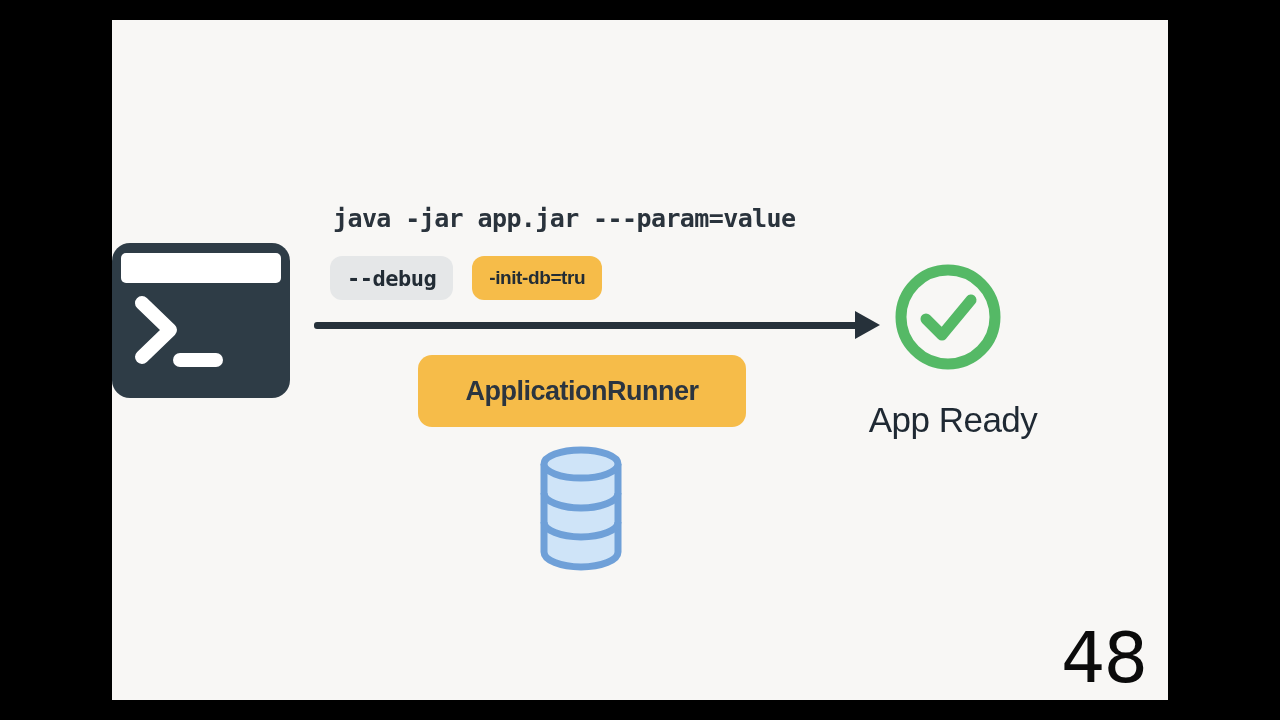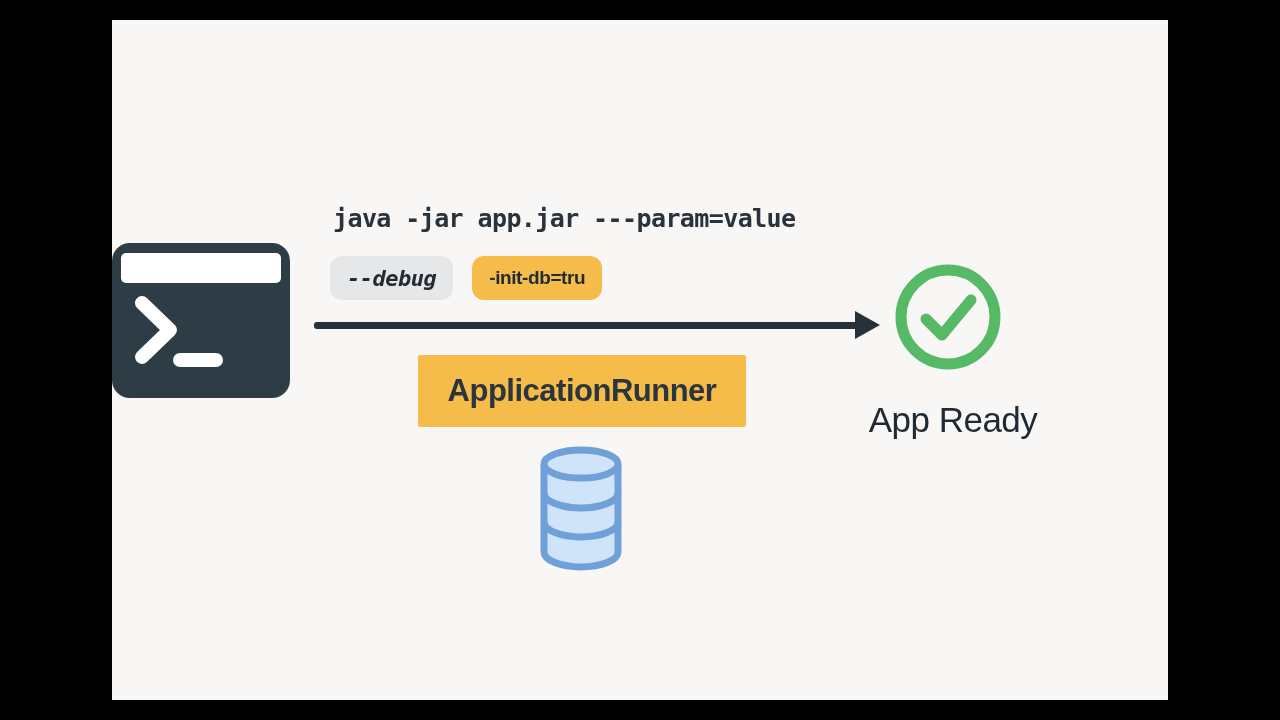--- a/index.html
+++ b/index.html
@@ -22,21 +22,21 @@
     font-weight:700; font-size:25px; letter-spacing:-0.6px;
     color:var(--ink,#2a333c); white-space:pre;
   }
 
   .flags-row{ position:absolute; left:218px; top:256px; display:flex; gap:19px; }
   .flag{
     height:44px; border-radius:12px; display:flex; align-items:center;
     padding:0 17px; font-family:"DejaVu Sans Mono","Liberation Mono",monospace;
     font-weight:700; font-size:22px; letter-spacing:-0.5px; color:#222c35;
   }
-  .flag.gray{ background:var(--badge-gray,#e5e7e8);font-style:italic; }
+  .flag.gray{ background:var(--badge-gray,#e5e7e8); }
   .flag.blue{ background:var(--badge-blue,#a9d5f3); }
   .flag.yellow{
     background:var(--accent-yellow,#f6bc49);
     font-family:"Liberation Sans",sans-serif; font-size:19px; letter-spacing:-0.4px;
   }
 
   .arrow{ position:absolute; left:202px; top:311px; width:566px; height:28px; }
   .arrow .shaft{ position:absolute; left:0; top:11px; width:545px; height:7px;
     background:var(--arrow,#26313a); border-radius:3px; }
   .arrow .head{ position:absolute; right:0; top:0; width:0; height:0;
@@ -45,23 +45,23 @@
 
   .check{ position:absolute; left:781px; top:262px; width:110px; height:110px; }
 
   .app-ready{
     position:absolute; left:701px; top:400px; width:280px; text-align:center;
     font-size:35px; font-weight:400; color:#1f2933; letter-spacing:-0.5px;
   }
 
   .runner-box{
     position:absolute; left:306px; top:355px; width:328px; height:72px;
-    background:var(--accent-yellow,#f6bc49); border-radius:2px;
+    background:var(--accent-yellow,#f6bc49); border-radius:14px;
     display:flex; align-items:center; justify-content:center;
-    font-size:31px; font-weight:700; color:#2b3540; letter-spacing:-0.5px;
+    font-size:27px; font-weight:700; color:#2b3540; letter-spacing:-0.5px;
   }
 
   .database{ position:absolute; left:423px; top:444px; width:92px; height:128px; }
 
   .slide-number{
     position:absolute; right:22px; top:622px;
     font-family:"DejaVu Sans",sans-serif;
     font-size:70px; line-height:72px; font-weight:400; color:#0b0b0b;
     letter-spacing:-2px;
   }
@@ -107,16 +107,17 @@
 
   <div class="database">
     <svg width="92" height="128" viewBox="0 0 92 128">
       <path d="M9 20 L9 108 A37 15 0 0 0 83 108 L83 20" fill="var(--db-fill,#cfe4f8)" stroke="var(--db-stroke,#6fa0d8)" stroke-width="7" stroke-linejoin="round"></path>
       <ellipse cx="46" cy="20" rx="37" ry="14" fill="var(--db-fill,#cfe4f8)" stroke="var(--db-stroke,#6fa0d8)" stroke-width="7"></ellipse>
       <path d="M9 49 A37 15 0 0 0 83 49" fill="none" stroke="var(--db-stroke,#6fa0d8)" stroke-width="7"></path>
       <path d="M9 78 A37 15 0 0 0 83 78" fill="none" stroke="var(--db-stroke,#6fa0d8)" stroke-width="7"></path>
     </svg>
   </div>
 
+  <div class="slide-number">48</div>
 
   <div class="letterbox bottom"></div>
 
 </div>
 
 </body></html>

